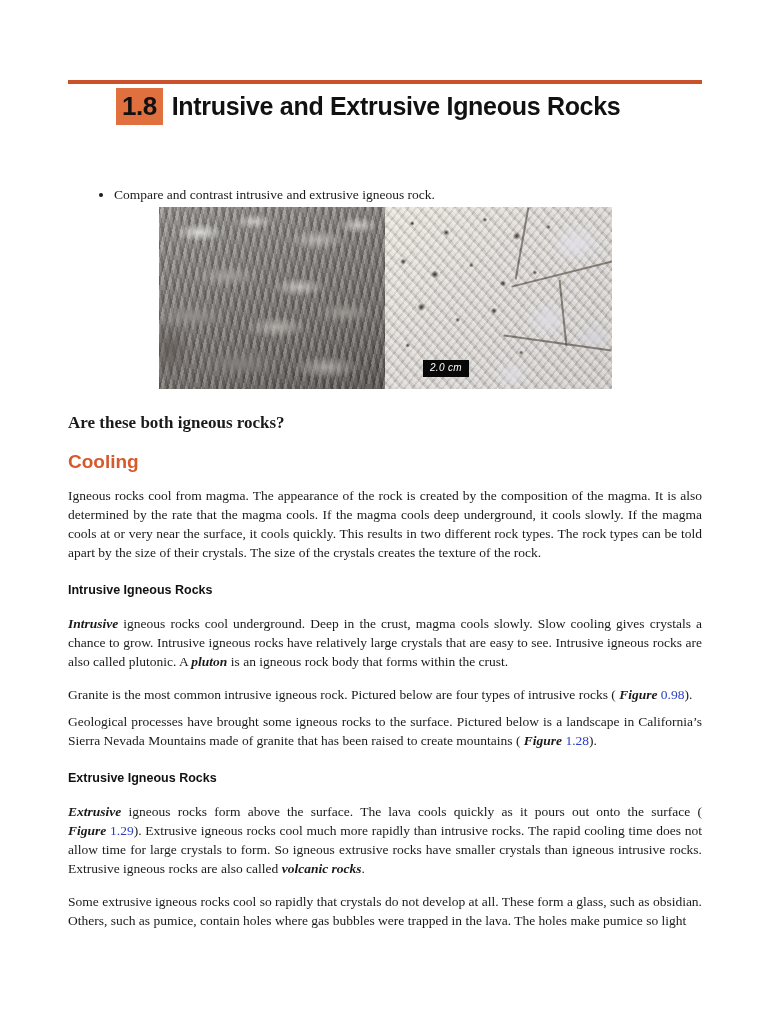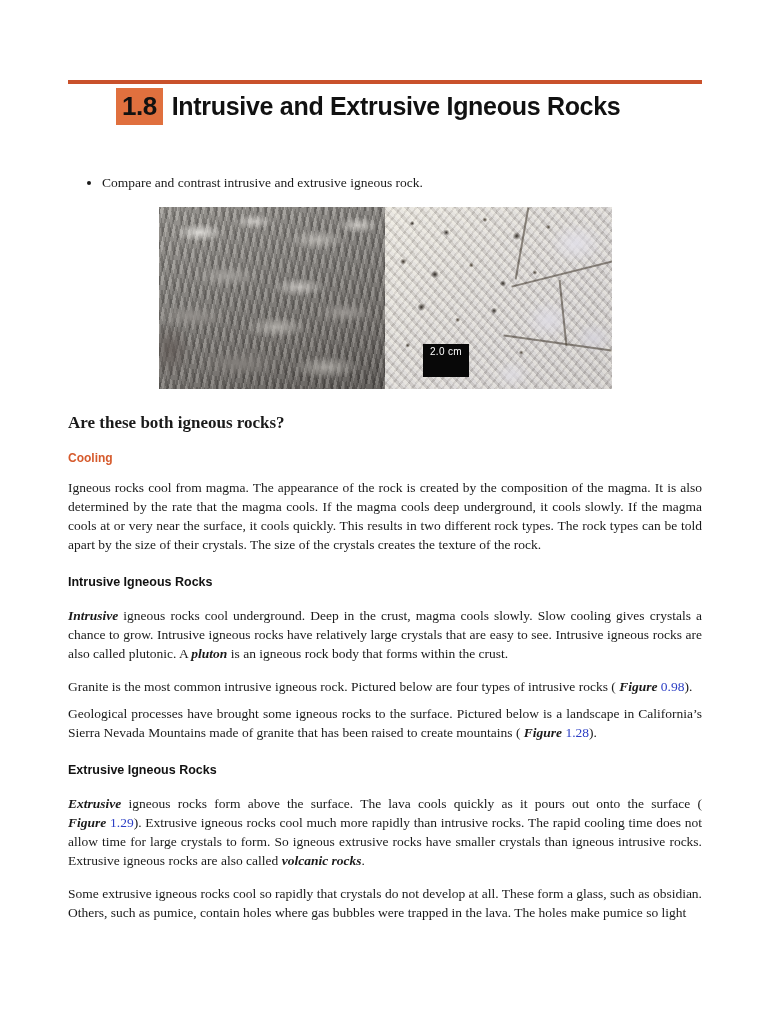--- a/index.html
+++ b/index.html
@@ -63,21 +63,21 @@
   }
 
   
   .objectives {
     position: absolute;
     left: 84px;
     top: 170px;
     width: 600px;
   }
   .objectives ul {
-    margin: 4px;
+    margin: 16px;
     padding: 0 0 0 14px;
     list-style: disc;
   }
   .objectives li {
     font-size: 13.5px;
     line-height: 1.35;
   }
 
   
   .figure {
@@ -157,22 +157,23 @@
   }
   .scale-bar {
     position: absolute;
     left: 38px;
     bottom: 12px;
     background: #080808;
     color: #ffffff;
     font-family: "Liberation Sans", "DejaVu Sans", sans-serif;
     font-size: 10px;
     line-height: 1;
-    padding: 3px 7px 20px 7px;
+    padding: 3px 7px 4px 7px;
     letter-spacing: 0.3px;
+    font-style: italic;
   }
 
   
   .content {
     position: absolute;
     left: 68px;
     top: 413px;
     width: 634px;
   }
   .q-head {
@@ -186,21 +187,21 @@
     line-height: 1.42;
     margin: 0 0 14px 0;
     text-align: justify;
   }
   p.body.tight {
     margin-bottom: 8px;
   }
   .sec-head-orange {
     font-family: "Liberation Sans", "DejaVu Sans", sans-serif;
     font-weight: bold;
-    font-size: 12px;
+    font-size: 19px;
     color: #d65a2c;
     margin: 18px 0 13px 0;
   }
   .sub-head {
     font-family: "Liberation Sans", "DejaVu Sans", sans-serif;
     font-weight: bold;
     font-size: 12.5px;
     color: #111111;
     margin: 20px 0 17px 0;
   }

